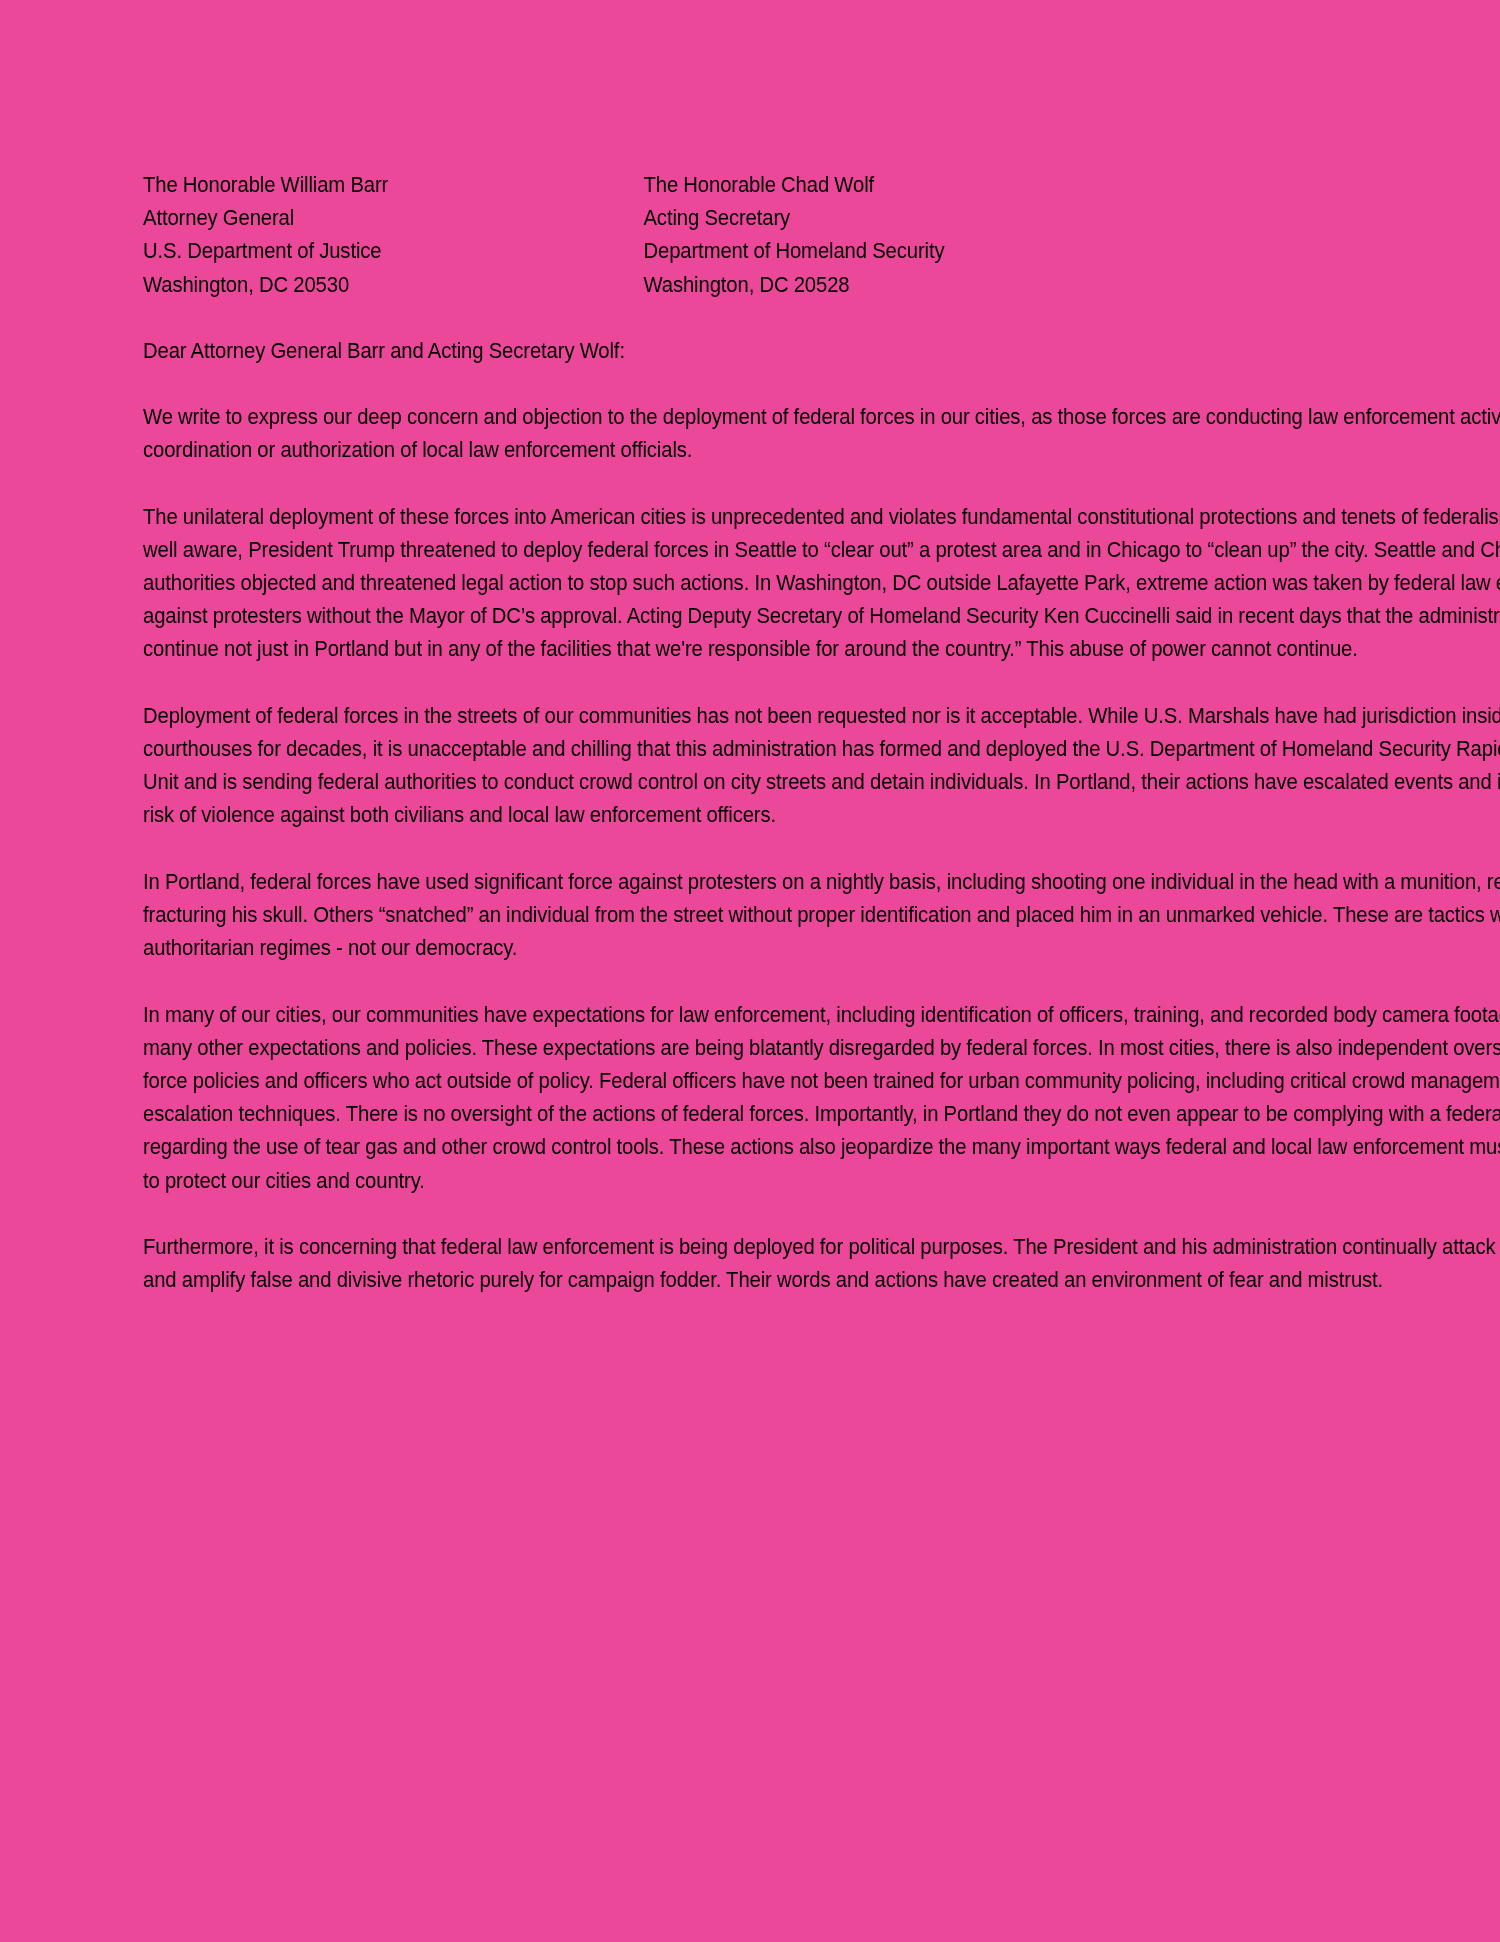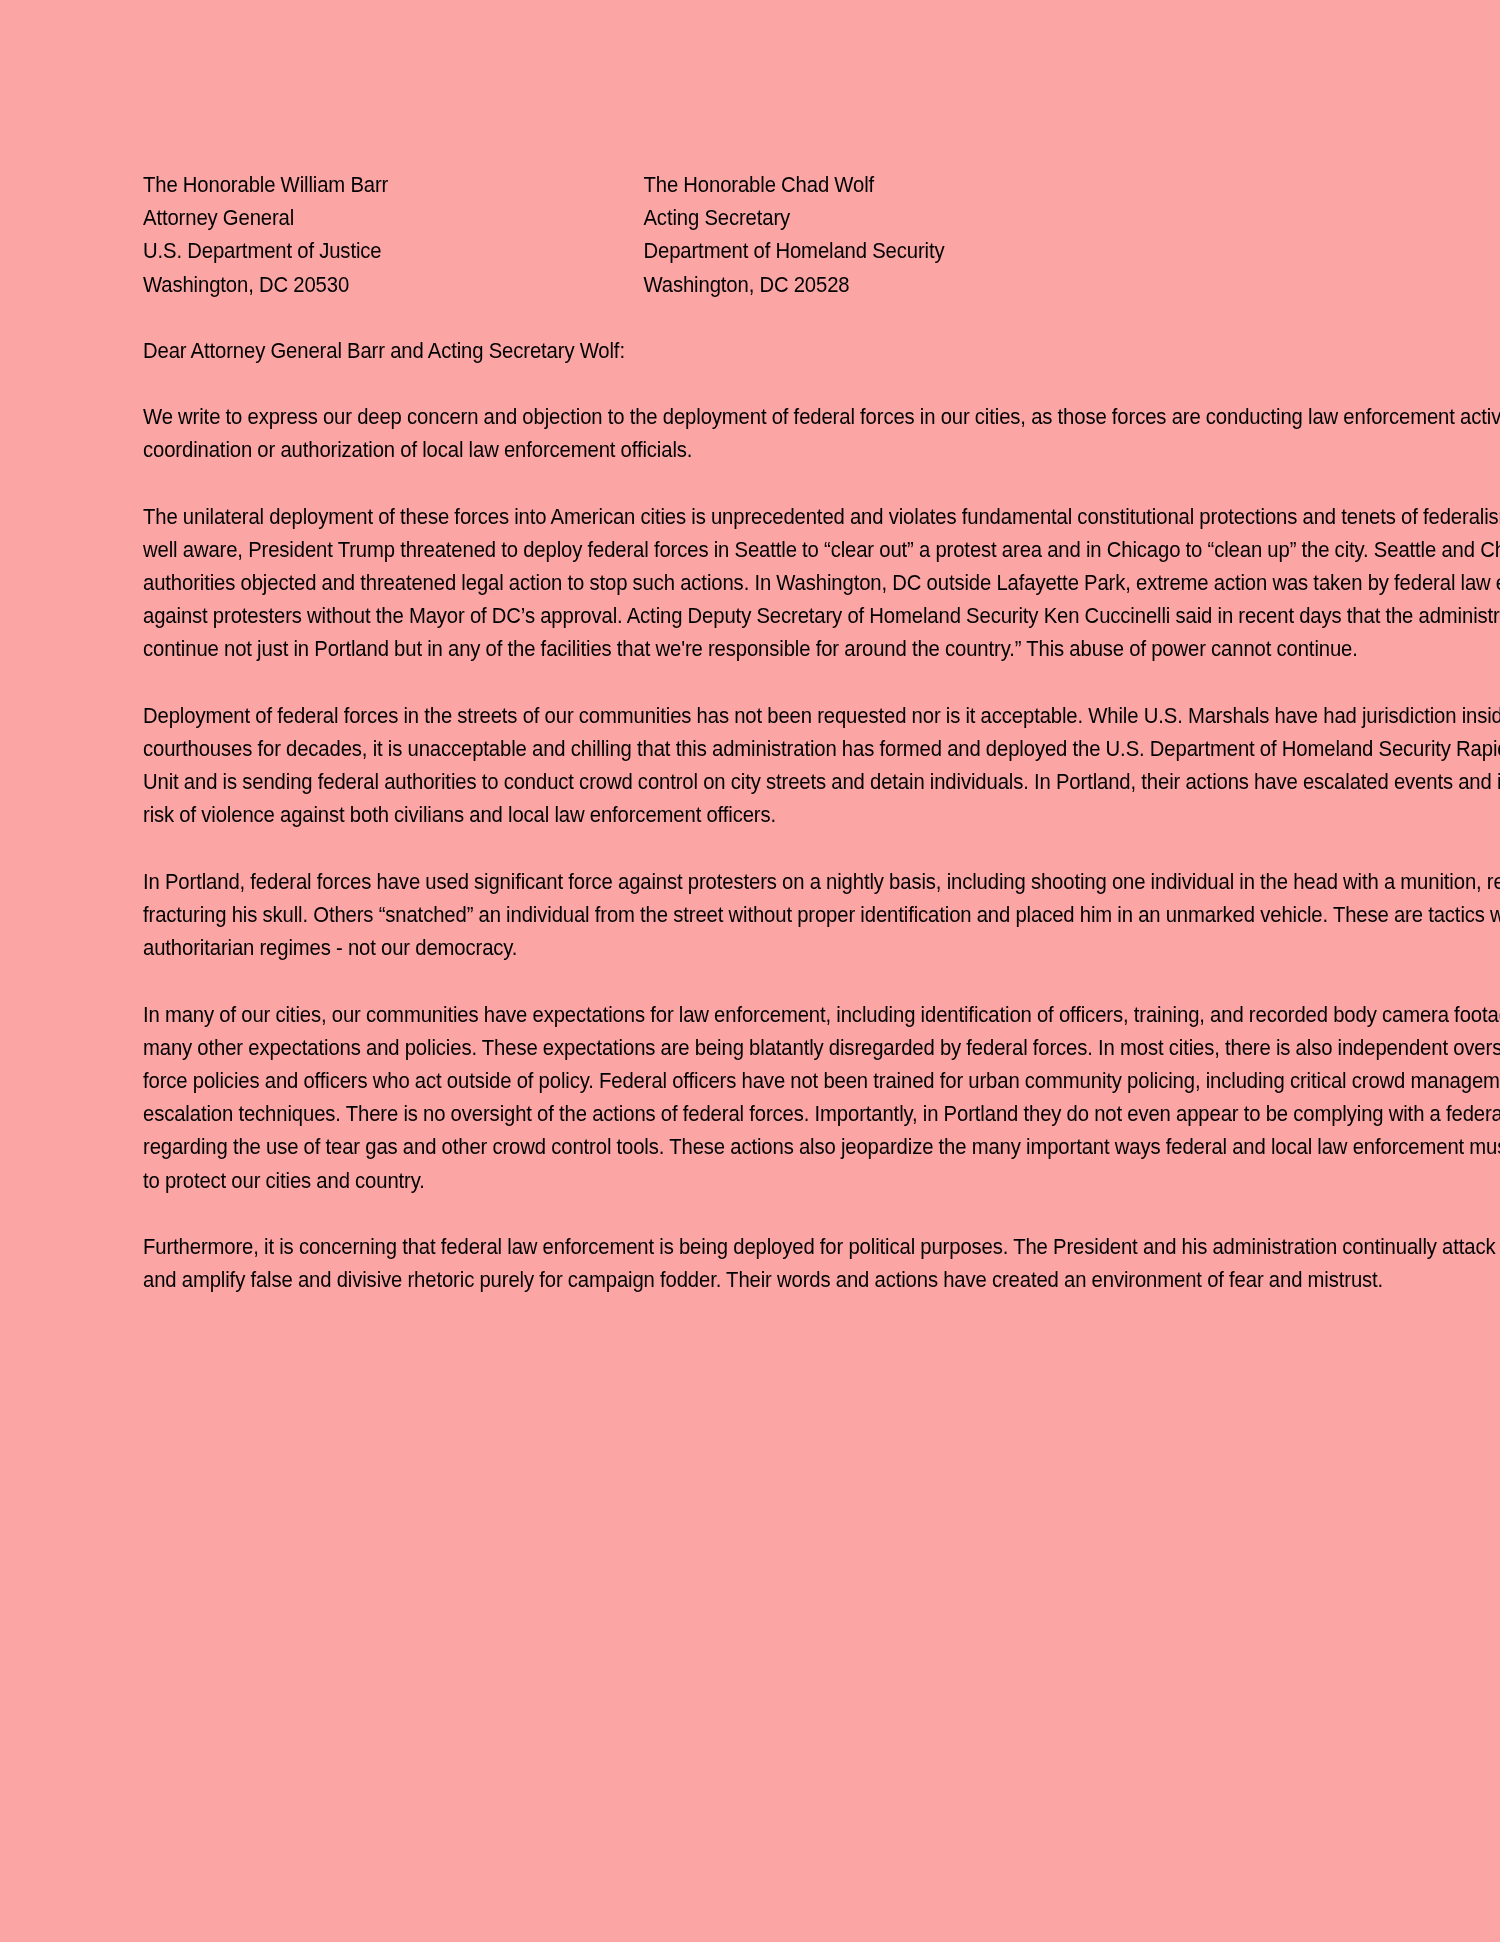--- a/index.html
+++ b/index.html
@@ -4,21 +4,21 @@
 <style>
   html, body {
     margin: 0;
     padding: 0;
     background: #ffffff;
   }
   .page {
     position: relative;
     width: 1500px;
     height: 1942px;
-    background: #fca5a5;
+    background: #ec4899;
     margin: 0 auto;
     overflow: hidden;
     font-family: "Liberation Sans", "DejaVu Sans", sans-serif;
     color: #000000;
   }
   .content {
     position: absolute;
     left: 143px;
     top: 168px;
     width: 948px;

